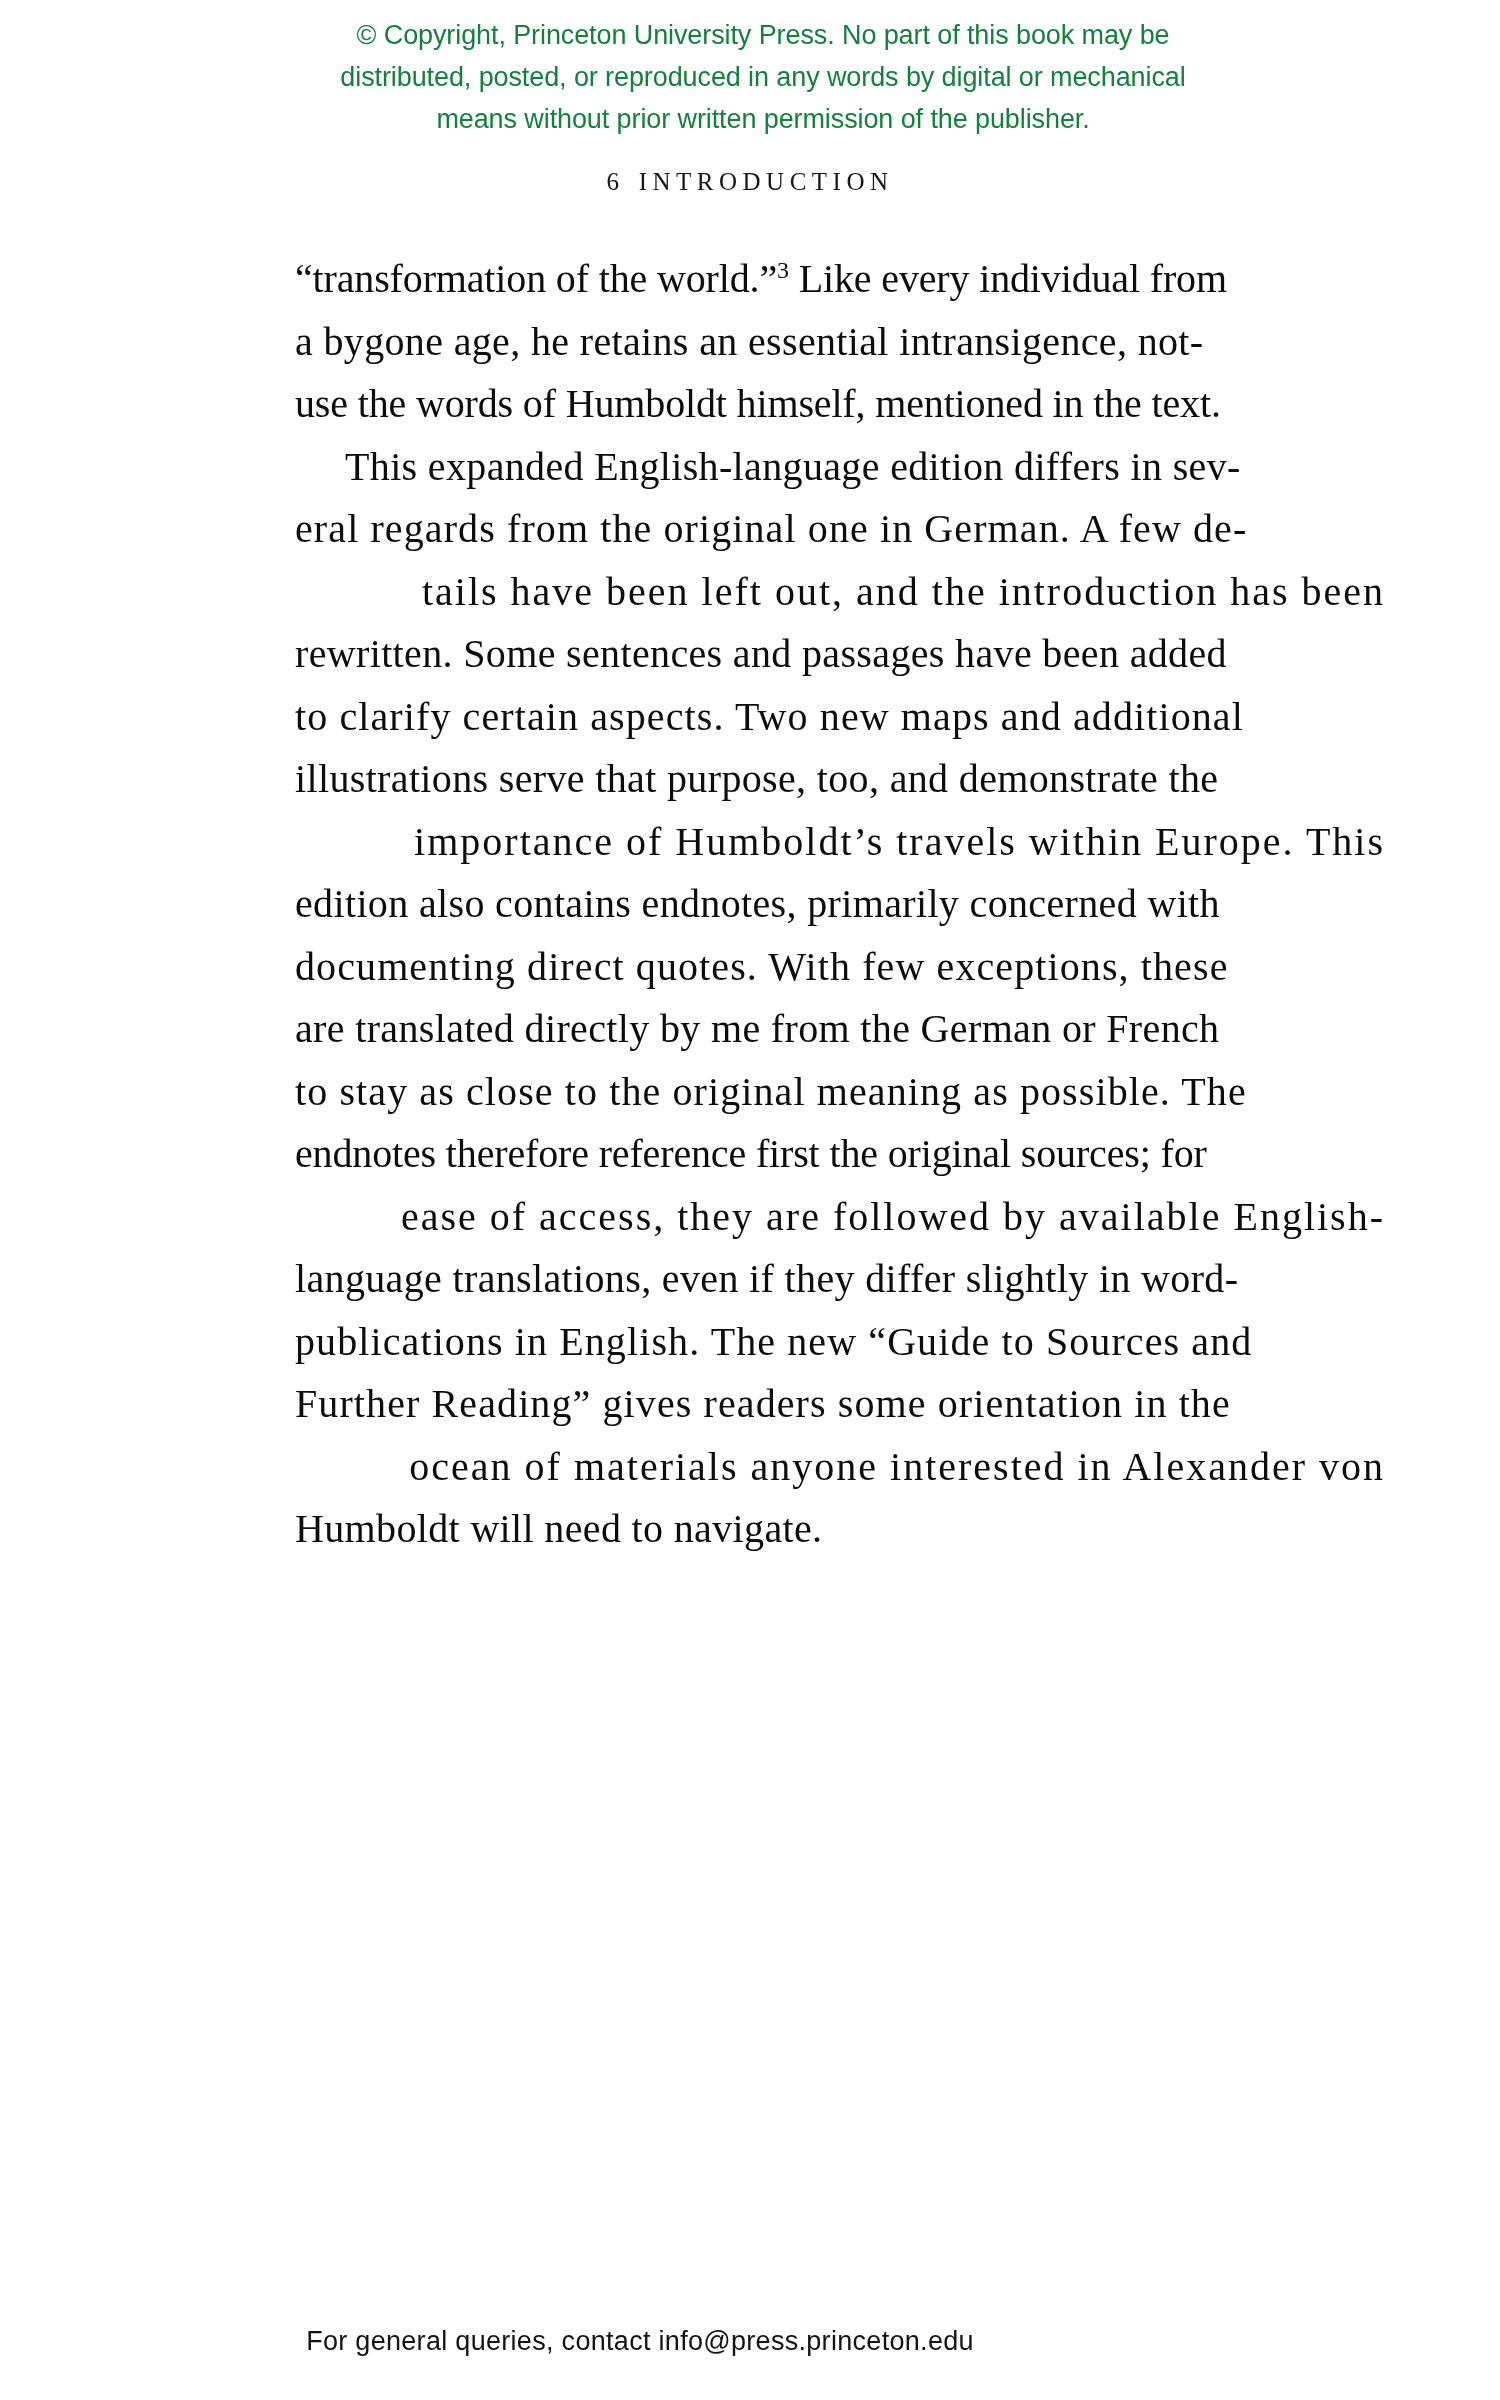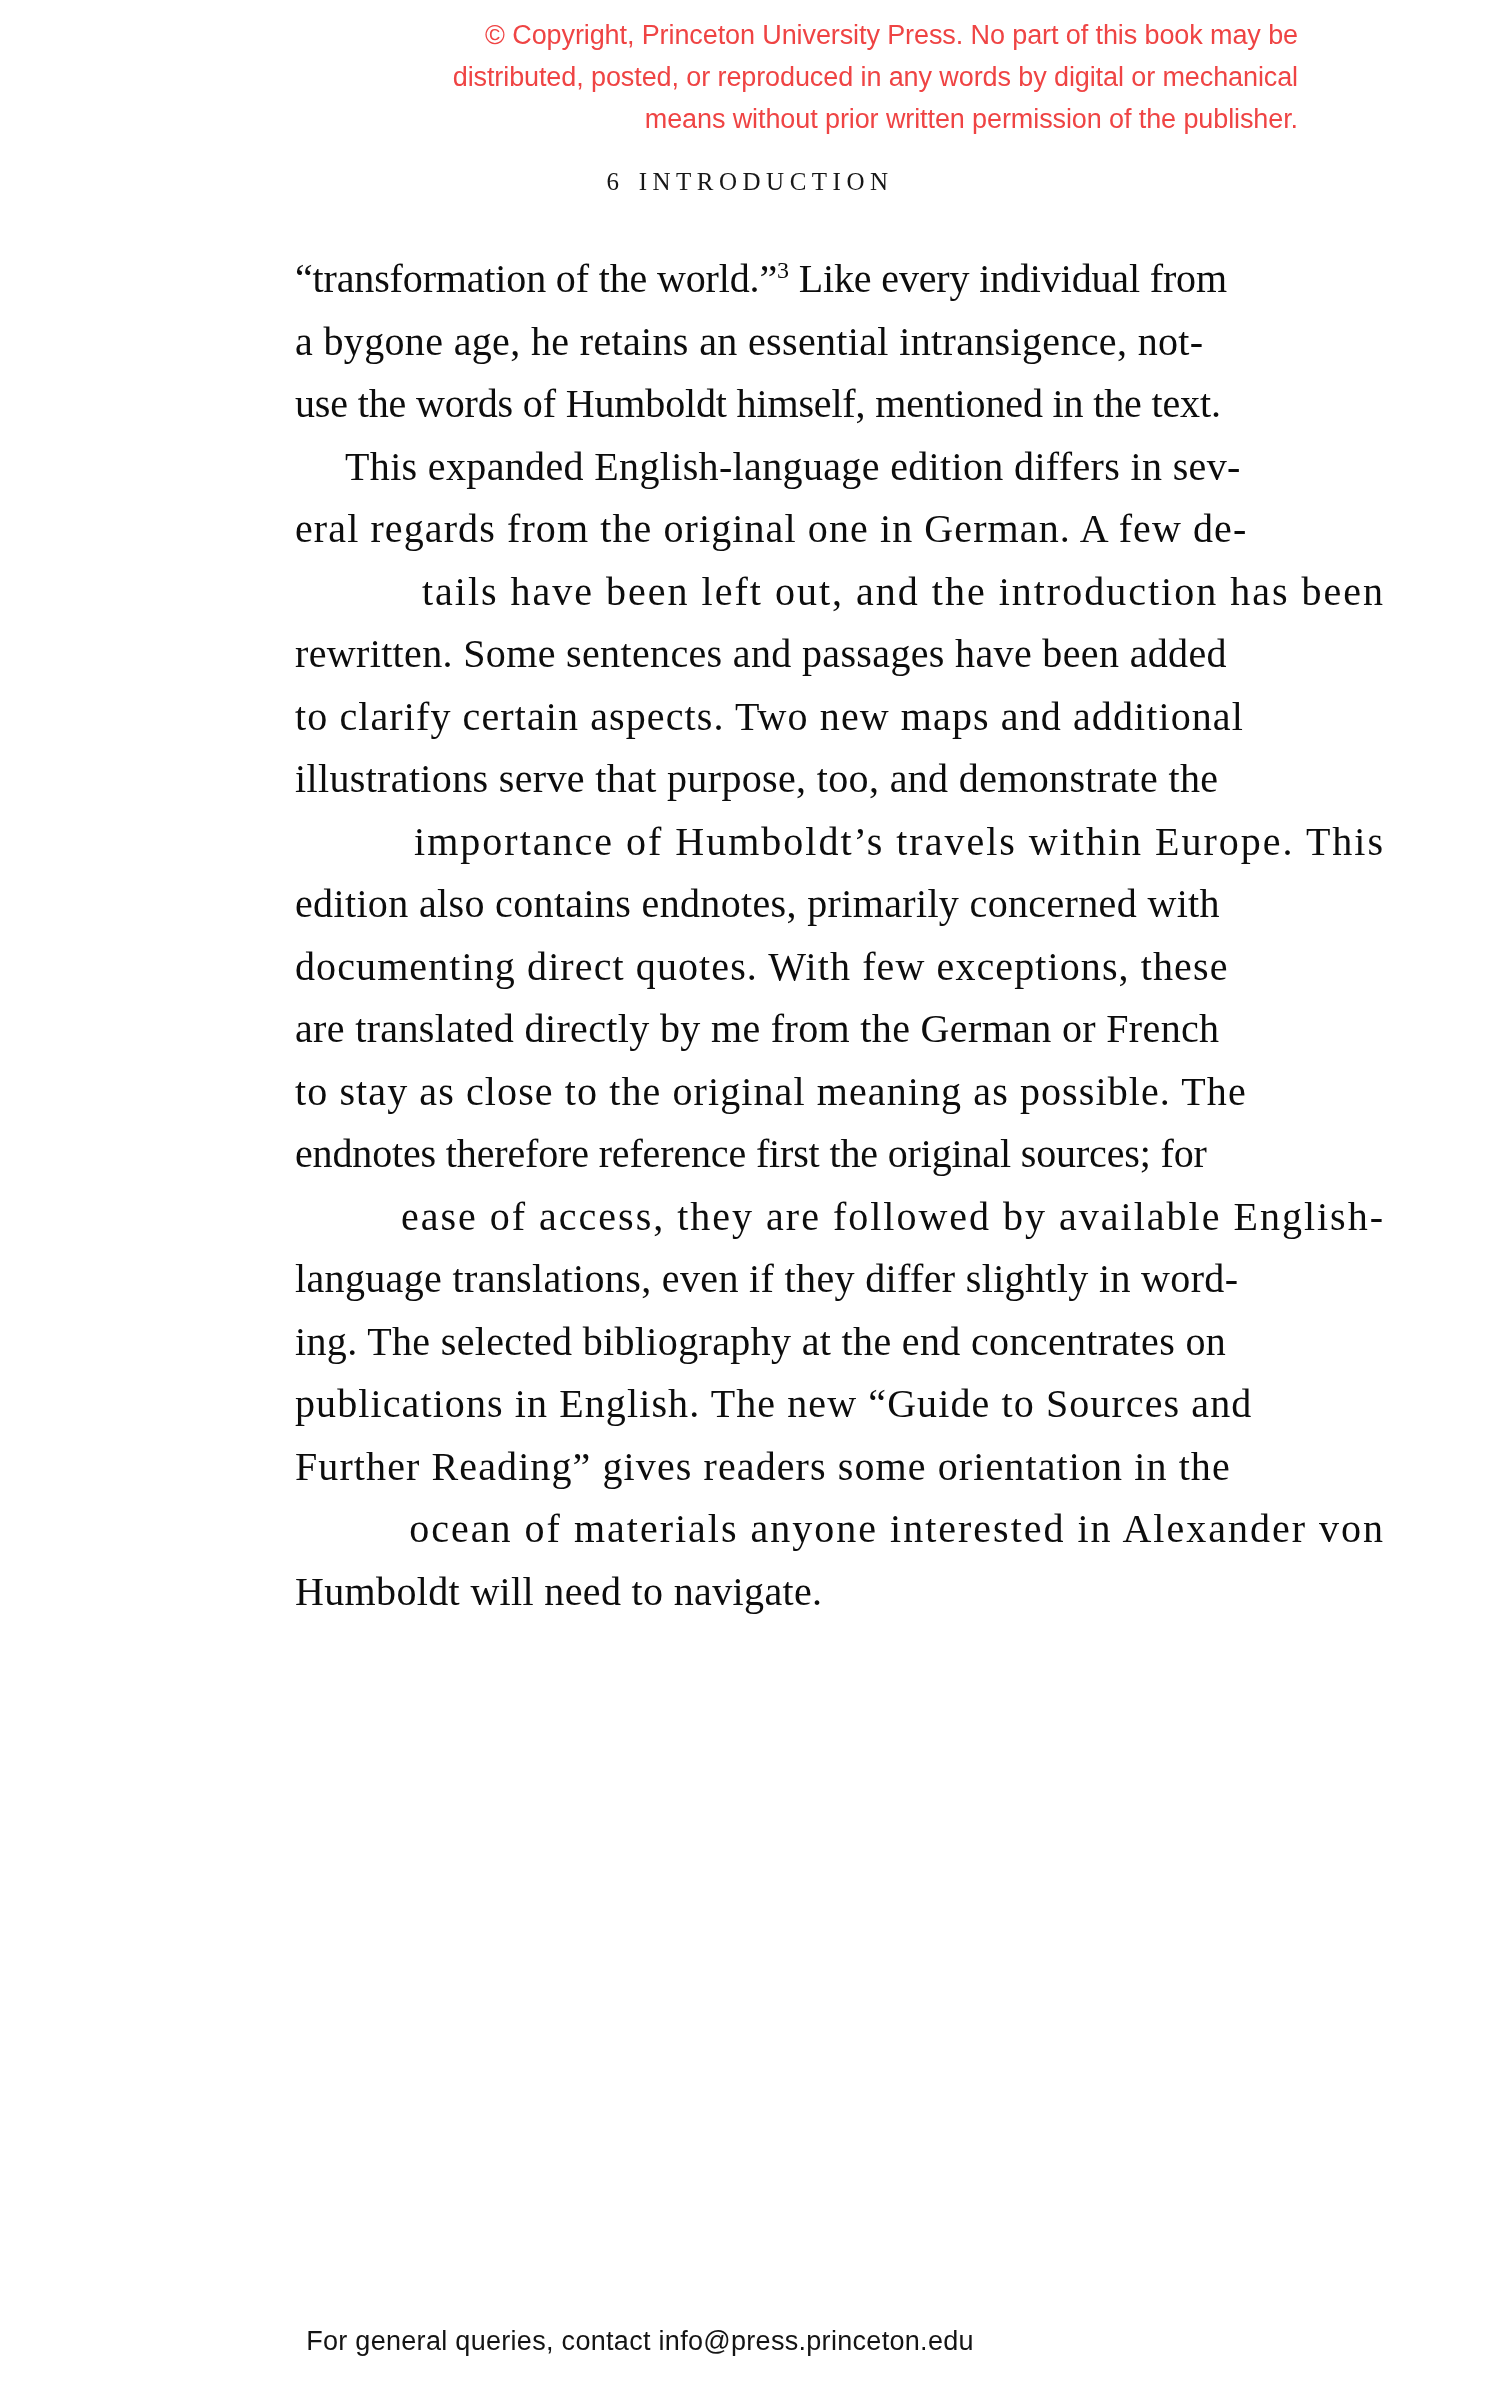--- a/index.html
+++ b/index.html
@@ -18,23 +18,23 @@
 
   
   .copyright-notice {
     position: absolute;
     left: 228px;
     top: 14px;
     width: 1070px;
     font-family: "Liberation Sans", sans-serif;
     font-size: 27px;
     line-height: 42px;
-    color: #ef4444;
+    color: #15803d;
     letter-spacing: -0.1px;
-    text-align: right;
+    text-align: center;
   }
 
   
   .running-head {
     position: absolute;
     left: 0;
     top: 168px;
     width: 1500px;
     text-align: center;
     font-family: "Liberation Serif", serif;
@@ -123,21 +123,20 @@
     <div class="body-line t-loose">to clarify certain aspects. Two new maps and additional</div>
     <div class="body-line t-normal">illustrations serve that purpose, too, and demonstrate the</div>
     <div class="body-line t-xloose">importance of Humboldt’s travels within Europe. This</div>
     <div class="body-line t-normal">edition also contains endnotes, primarily concerned with</div>
     <div class="body-line t-loose">documenting direct quotes. With few exceptions, these</div>
     <div class="body-line t-normal">are translated directly by me from the German or French</div>
     <div class="body-line t-loose">to stay as close to the original meaning as possible. The</div>
     <div class="body-line t-tight">endnotes therefore reference first the original sources; for</div>
     <div class="body-line t-xloose">ease of access, they are followed by available English-</div>
     <div class="body-line t-normal">language translations, even if they differ slightly in word-</div>
-    <div class="body-line t-normal">ing. The selected bibliography at the end concentrates on</div>
     <div class="body-line t-loose">publications in English. The new “Guide to Sources and</div>
     <div class="body-line t-loose">Further Reading” gives readers some orientation in the</div>
     <div class="body-line t-xloose">ocean of materials anyone interested in Alexander von</div>
     <div class="body-line t-normal">Humboldt will need to navigate.</div>
   </div>
 
 </div>
 
 <div class="footer-line">For general queries, contact info@press.princeton.edu</div>
 

